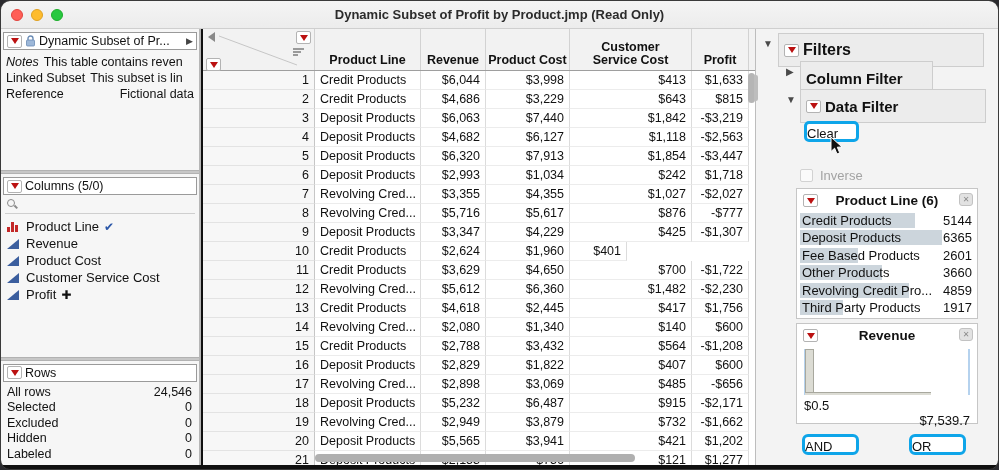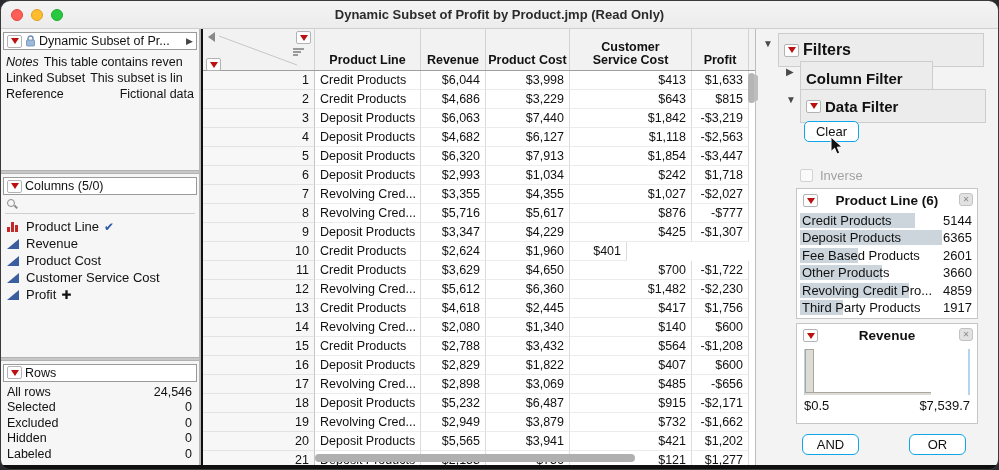--- a/index.html
+++ b/index.html
@@ -62,21 +62,21 @@
   .td.c0{background:#f7f7f7;border-right-color:#c6c6c6;border-bottom-color:#e3e3e3;}
   .td.num{text-align:right;}
   .vscroll-thumb{position:absolute;right:2px;top:44px;width:7px;height:30px;background:#b5b5b5;border-radius:4px;}
   .hscroll-thumb{position:absolute;left:112px;bottom:3px;width:320px;height:8px;background:#b0b0b0;border-radius:4px;}
   
   .disc{position:absolute;font-size:10px;color:#4a4a4a;}
   .hdr-box{position:absolute;display:flex;align-items:center;gap:4px;background:#ececec;border:1px solid #cdcdcd;padding:16px 5px;color:#111;}
   .hdr-filters{left:22px;top:4px;width:206px;height:21px;font-size:16px;font-weight:bold;}
   .hdr-colfilter{left:44px;top:32px;width:133px;height:21px;font-size:15px;font-weight:bold;}
   .hdr-datafilter{left:44px;top:60px;width:186px;height:21px;font-size:15px;font-weight:bold;}
-  .btn{position:absolute;background:#fff;border:1px solid #0ea5e9;border-radius:5px;font-size:13px;color:#111;text-align:center;}
+  .btn{position:absolute;background:#fff;border:3px solid #0ea5e9;border-radius:5px;font-size:13px;color:#111;}
   .btn-clear{left:48px;top:92px;width:55px;height:21px;line-height:19px;}
   .btn-and{left:46px;top:405px;width:57px;height:21px;line-height:19px;border-radius:6px;}
   .btn-or{left:113px;top:405px;width:57px;height:21px;line-height:19px;border-radius:6px;margin-left:40px;}
   .inverse-row{position:absolute;left:44px;top:139px;display:flex;align-items:center;gap:7px;}
   .checkbox{width:13px;height:13px;background:#fafafa;border:1px solid #d2d2d2;border-radius:2px;}
   .inverse-label{font-size:13px;color:#a3a3a3;}
   .filter-box{position:absolute;left:40px;width:182px;background:#fff;border:1px solid #c6c6c6;}
   .fb-product{top:159px;height:131px;}
   .fb-revenue{top:294px;height:101px;}
   .fb-head{position:relative;height:23px;display:flex;align-items:center;}
@@ -85,21 +85,21 @@
   .close-btn{position:absolute;right:4px;top:4px;width:14px;height:13px;background:#e2e2e2;border:1px solid #c2c2c2;border-radius:3px;font-size:8px;line-height:11px;text-align:center;color:#8a8a8a;}
   .f-item{position:relative;height:17.4px;font-size:13px;line-height:17px;padding:0 5px;white-space:nowrap;}
   .f-bar{position:absolute;left:3px;top:1px;height:15px;background:#ccd5dc;}
   .f-label{position:relative;color:#111;}
   .f-count{position:absolute;right:5px;color:#111;}
   .hist{position:absolute;left:7px;right:7px;top:25px;height:46px;background:#fff;}
   .hist .edge{position:absolute;top:0;bottom:0;width:2px;background:#b5d2ee;}
   .hist .edge.r{right:0;}
   .hist .bigbar{position:absolute;left:1px;top:0;bottom:0;width:9px;background:#dcdcd4;border:1px solid #a8a89e;}
   .hist .baseline{position:absolute;left:1px;bottom:0;width:76%;height:3px;background:#dcdcd4;border-top:1px solid #a8a89e;}
-  .hist-labels{position:absolute;left:7px;right:7px;top:74px;display:flex;font-size:13px;color:#111;}
+  .hist-labels{position:absolute;left:7px;right:7px;top:74px;display:flex;font-size:13px;color:#111;flex-direction:column;}
   .hist-labels .maxl{flex:1;text-align:right;}
   .splitter-handle{position:absolute;left:-2px;top:46px;width:4px;height:26px;background:#bdbdbd;border-radius:2px;}
   .cursor-svg{position:absolute;left:829px;top:135px;z-index:50;}
   .mag-icon{width:11px;height:11px;position:relative;}
   .mag-icon::before{content:"";position:absolute;left:0;top:0;width:6px;height:6px;border:1.5px solid #8a8a8a;border-radius:50%;}
   .mag-icon::after{content:"";position:absolute;left:6.5px;top:6.5px;width:4px;height:1.5px;background:#8a8a8a;transform:rotate(45deg);}
 </style>
 </head>
 <body>
 

